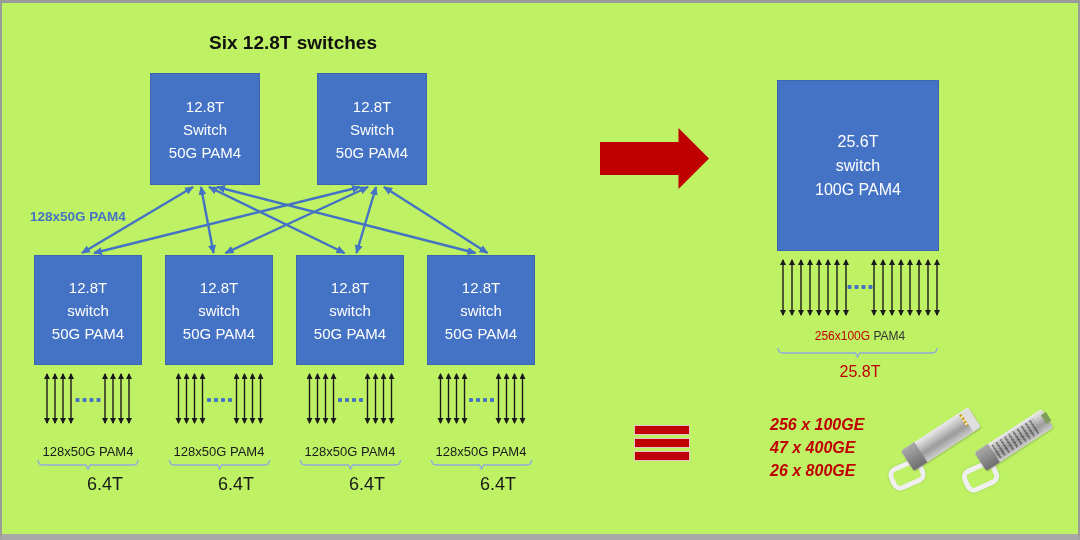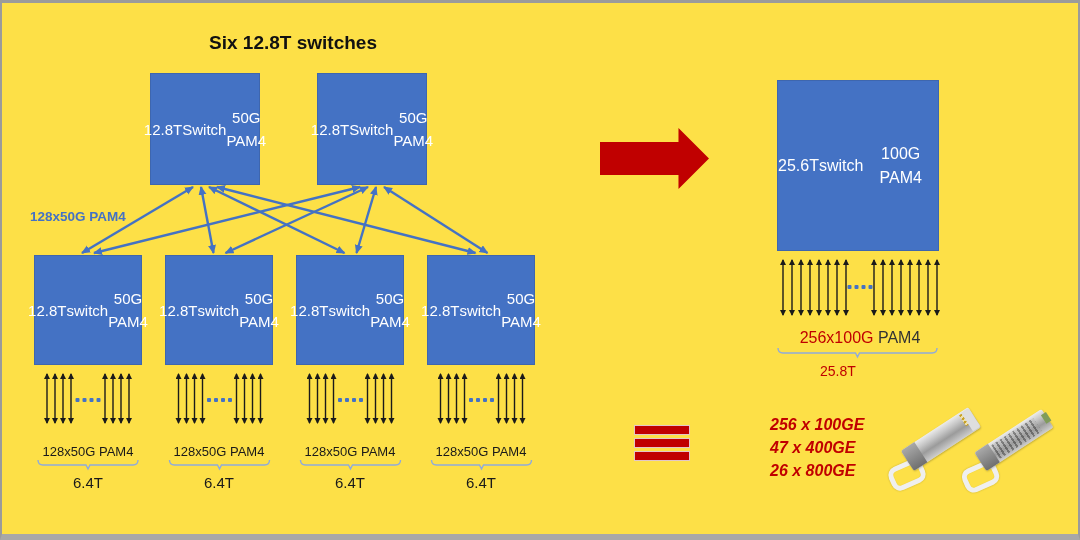--- a/index.html
+++ b/index.html
@@ -1,53 +1,53 @@
 <!DOCTYPE html>
 <html><head>
 <meta charset="utf-8">
 <style>
   html,body{margin:0;padding:0;background:#ffffff;}
   .canvas{
     position:relative; width:1080px; height:540px; box-sizing:border-box;
-    background:#fde047; overflow:hidden;
+    background:#bef264; overflow:hidden;
     border-left:2px solid #9b9b9b; border-right:2px solid #9b9b9b;
     border-top:3px solid #9b9b9b; border-bottom:6px solid #a8a8a8;
     font-family:"Liberation Sans", sans-serif;
   }
   #arrow-layer{position:absolute; left:0; top:0; width:1080px; height:540px; pointer-events:none;}
 
   .section-title{position:absolute; font-size:19px; font-weight:700; color:#111; text-align:center; white-space:nowrap;}
   .title-left{left:171px; top:29px; width:240px;}
   .title-right{left:736px; top:29px; width:240px;}
   .red-text{color:#C00000;}
 
   .switch-box{
     position:absolute; background:#4472C4; border:1px solid #3e66ae; box-sizing:border-box;
-    display:flex; align-items:center; justify-content:center;
+    display:flex; flex-direction:column; align-items:center; justify-content:center;
     color:#ffffff; text-align:center; font-size:15px; line-height:23px;
   }
   .top-sw-0{left:148px; top:70px; width:110px; height:112px;}
   .top-sw-1{left:315px; top:70px; width:110px; height:112px;}
   .leaf-sw-0{left:32px;  top:252px; width:108px; height:110px;}
   .leaf-sw-1{left:163px; top:252px; width:108px; height:110px;}
   .leaf-sw-2{left:294px; top:252px; width:108px; height:110px;}
   .leaf-sw-3{left:425px; top:252px; width:108px; height:110px;}
   .right-sw{left:775px; top:77px; width:162px; height:171px; font-size:16px; line-height:24px;}
 
   .interconnect-label{position:absolute; left:28px; top:206px; font-size:13.5px; font-weight:700; color:#4472C4; white-space:nowrap;}
 
   .port-label{position:absolute; width:130px; text-align:center; font-size:13px; color:#1a1a1a; white-space:nowrap;}
   .pl-0{left:21px;  top:441px;} .pl-1{left:152px; top:441px;}
   .pl-2{left:283px; top:441px;} .pl-3{left:414px; top:441px;}
-  .bw-label{position:absolute; width:70px; text-align:center; font-size:15px; color:#1a1a1a;}
+  .bw-label{position:absolute; width:70px; text-align:right; font-size:18px; color:#1a1a1a;}
   .bw-0{left:51px;  top:471px;} .bw-1{left:182px; top:471px;}
   .bw-2{left:313px; top:471px;} .bw-3{left:444px; top:471px;}
 
-  .right-port-label{position:absolute; left:776px; top:326px; width:164px; text-align:center; font-size:16px; color:#333; white-space:nowrap;}
-  .right-bw-label{position:absolute; left:818px; top:360px; width:80px; font-size:14px; color:#C00000;}
+  .right-port-label{position:absolute; left:776px; top:326px; width:164px; text-align:center; font-size:12px; color:#333; white-space:nowrap;}
+  .right-bw-label{position:absolute; left:818px; top:360px; width:80px; text-align:center; font-size:16px; color:#C00000;}
 
   .transform-arrow{
     position:absolute; left:598px; top:125px; width:109px; height:61px; background:#C00000;
     clip-path:polygon(0 23%, 72% 23%, 72% 0, 100% 50%, 72% 100%, 72% 77%, 0 77%);
   }
 
   .equivalence{position:absolute; left:633px; top:423px; width:54px; height:34px;}
   .equivalence .bar{position:absolute; left:0; width:54px; height:8px; background:#C00000; box-shadow:0 0 0 1px #e3c7c7;}
   .equivalence .b0{top:0;} .equivalence .b1{top:13px;} .equivalence .b2{top:26px;}
 

